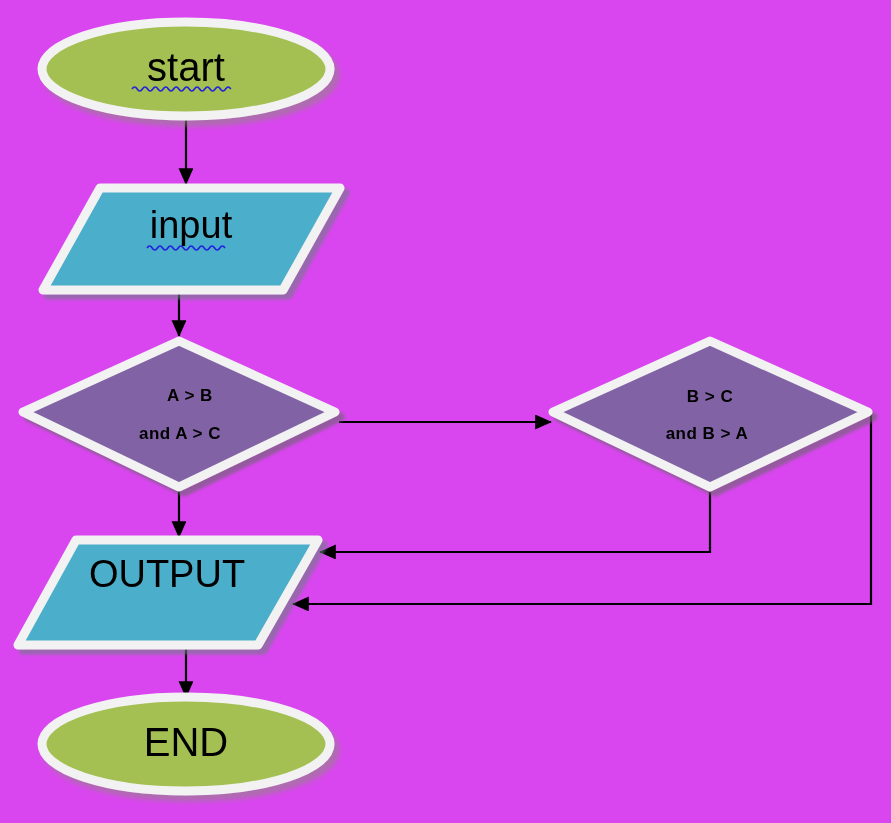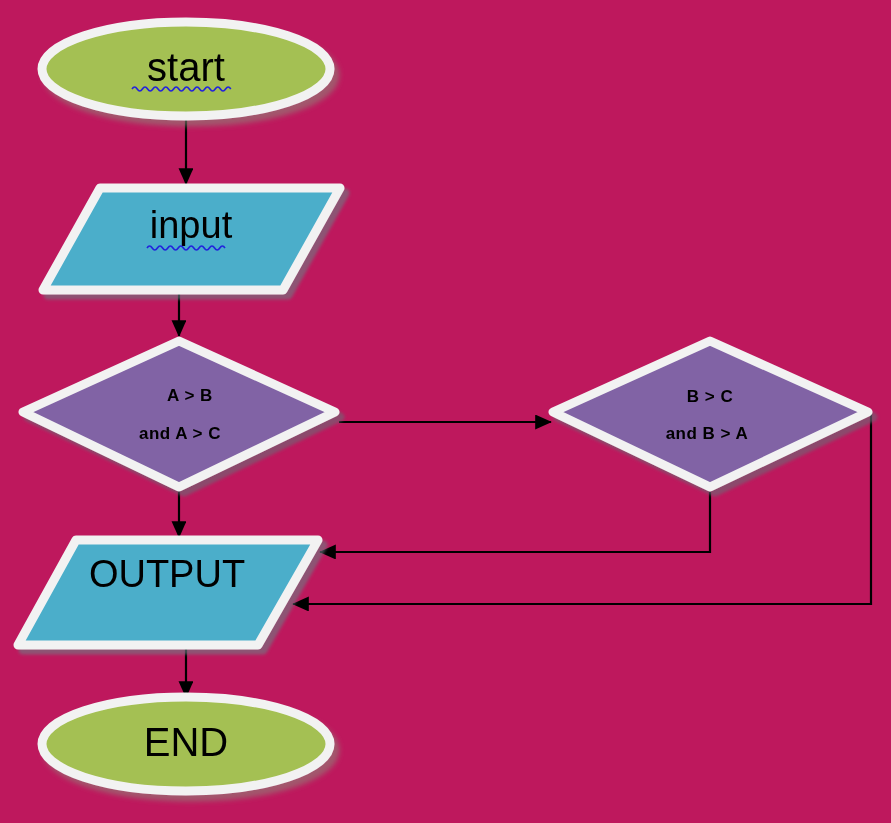--- a/index.html
+++ b/index.html
@@ -10,21 +10,21 @@
   body {
     width: 891px;
     height: 823px;
     font-family: "Liberation Sans", sans-serif;
     overflow: hidden;
   }
   #flowchart-root {
     position: relative;
     width: 891px;
     height: 823px;
-    background: #be185d;
+    background: #d946ef;
   }
   svg.canvas {
     position: absolute;
     top: 0;
     left: 0;
     width: 891px;
     height: 823px;
     display: block;
   }
   .node-label {

